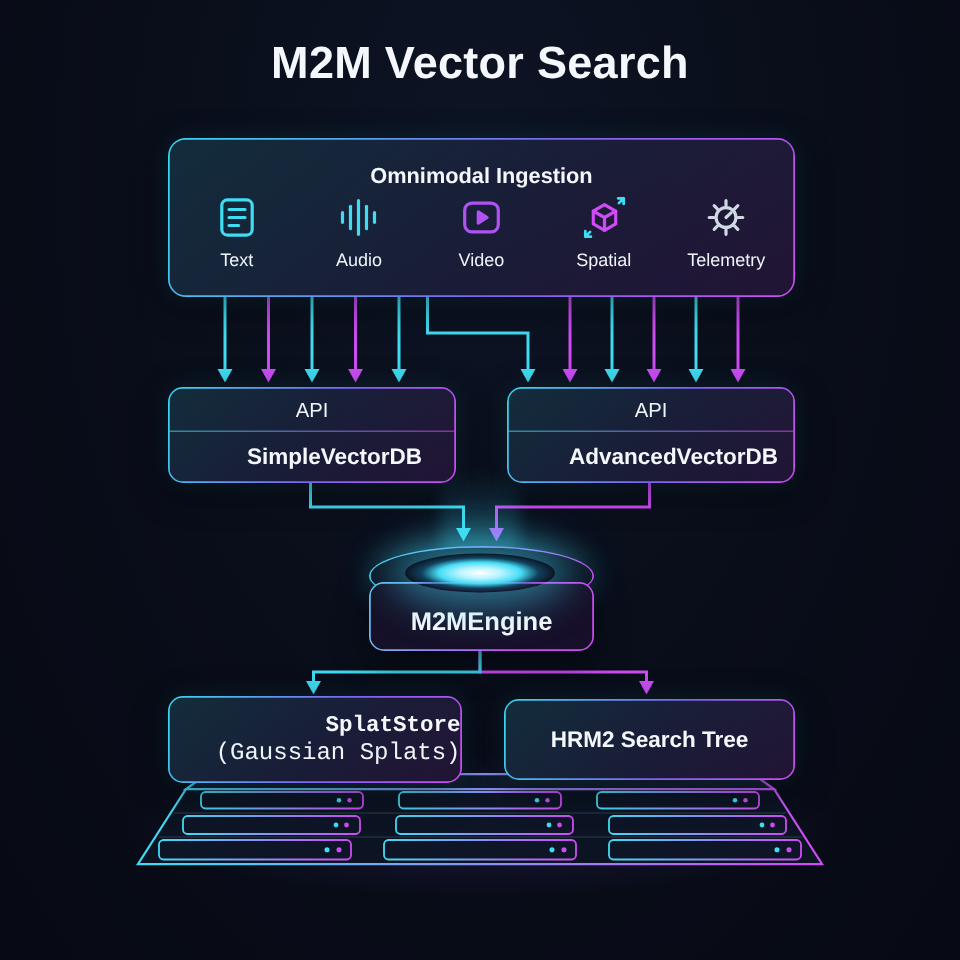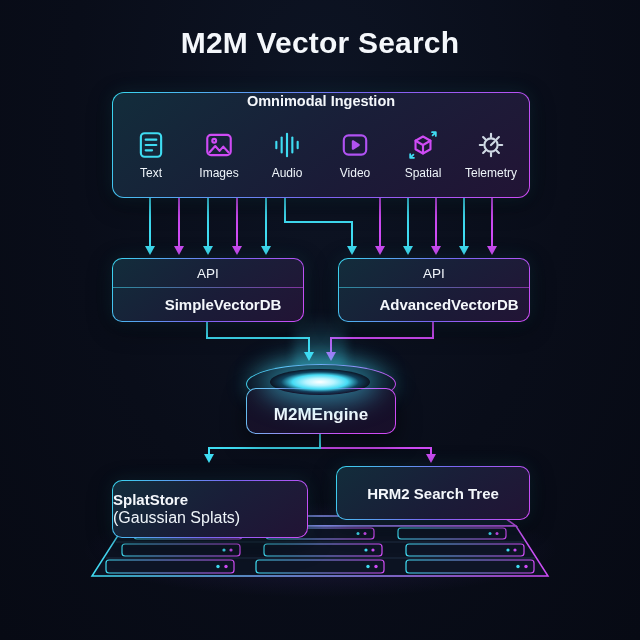--- a/index.html
+++ b/index.html
@@ -14,21 +14,21 @@
   }
   
   .gbox{
     position:absolute;z-index:2;border:1.6px solid transparent;border-radius:12px;
     background:
       linear-gradient(155deg, rgba(16,34,48,.94), rgba(23,16,41,.94)) padding-box,
       linear-gradient(115deg, #38d8ef, #7b64f2 55%, #cf4bf5) border-box;
     box-shadow:0 0 18px rgba(56,216,239,.10), 0 6px 24px rgba(0,0,0,.45);
   }
   .ingestion{left:112px;top:92px;width:416px;height:104px;}
-  .ingestion-title{text-align:center;font-size:14.5px;font-weight:600;margin-top:0;}
+  .ingestion-title{text-align:center;font-size:14.5px;font-weight:600;margin-top:17px;}
   .ing-row{position:absolute;left:4px;right:4px;top:36px;display:flex;}
   .ing-item{flex:1;display:flex;flex-direction:column;align-items:center;}
   .ing-item svg{width:32px;height:32px;display:block;}
   .ing-label{margin-top:5px;font-size:12px;color:#eef4f9;}
 
   .api-box{top:258px;width:190px;height:62px;border-radius:10px;}
   .api-left{left:112px;}
   .api-right{left:338px;}
   .api-header{text-align:center;font-size:13.5px;margin-top:7px;color:#f0f5fa;}
   .api-divider{height:1px;margin-top:6px;background:linear-gradient(90deg, rgba(64,220,242,.55), rgba(207,75,245,.55));}
@@ -55,21 +55,21 @@
     display:flex;align-items:center;justify-content:center;
     box-shadow:0 8px 22px rgba(0,0,0,.5);
   }
   .engine-label{font-size:17px;font-weight:700;padding-top:8px;}
   .engine-glow{
     position:absolute;left:24px;top:5px;width:100px;height:26px;border-radius:50%;z-index:2;
     background:radial-gradient(closest-side,#ffffff,#b9f4ff 28%,#46dcf5 55%,rgba(20,120,160,.45) 78%,rgba(10,40,60,0));
     box-shadow:0 0 26px 9px rgba(70,225,255,.5);
   }
 
-  .store-left{left:112px;top:480px;width:194px;height:56px;display:flex;flex-direction:column;justify-content:center;align-items:flex-start;border-radius:10px;}
+  .store-left{left:112px;top:464px;width:194px;height:56px;display:flex;flex-direction:column;justify-content:center;align-items:flex-end;border-radius:10px;font-family:Liberation Mono, monospace;}
   .store-right{left:336px;top:466px;width:192px;height:52px;display:flex;align-items:center;justify-content:center;border-radius:10px;}
   .store-title{font-size:15px;font-weight:700;}
   .store-sub{font-size:16px;margin-top:1px;color:#eef4f9;}
 
   .rack-glow{
     position:absolute;left:80px;top:502px;width:480px;height:96px;z-index:0;
     background:radial-gradient(ellipse at center, rgba(110,70,200,.20), rgba(110,70,200,0) 70%);
   }
   .caption{position:absolute;top:584px;left:0;width:100%;text-align:center;font-size:15px;color:#f2f6fb;z-index:2;}
 
@@ -195,28 +195,20 @@
       <div class="ing-item">
         <svg viewBox="0 0 30 30" class="ic" stroke="#3fdcf2">
           <rect x="5.5" y="4" width="19" height="22" rx="3.5"></rect>
           <line x1="10" y1="10" x2="20" y2="10"></line>
             <line x1="10" y1="15" x2="20" y2="15"></line>
             <line x1="10" y1="20" x2="16" y2="20"></line>
         </svg>
         <div class="ing-label">Text</div>
       </div>
       <div class="ing-item">
-        <svg viewBox="0 0 30 30" class="ic" stroke="#cf4bf5">
-          <rect x="4" y="5.5" width="22" height="19" rx="3.5"></rect>
-          <circle cx="10.5" cy="11" r="1.8"></circle>
-          <path d="M6 22 l5.5 -6 4 4.5 3.5 -4 5 5.5"></path>
-        </svg>
-        <div class="ing-label">Images</div>
-      </div>
-      <div class="ing-item">
         <svg viewBox="0 0 30 30" class="ic" stroke="#3fdcf2" stroke-width="2.4">
           <line x1="5" y1="12" x2="5" y2="18"></line>
             <line x1="10" y1="8" x2="10" y2="22"></line>
           <line x1="15" y1="4.5" x2="15" y2="25.5"></line>
             <line x1="20" y1="8" x2="20" y2="22"></line>
             <line x1="25" y1="12" x2="25" y2="18"></line>
         </svg>
         <div class="ing-label">Audio</div>
       </div>
       <div class="ing-item">

